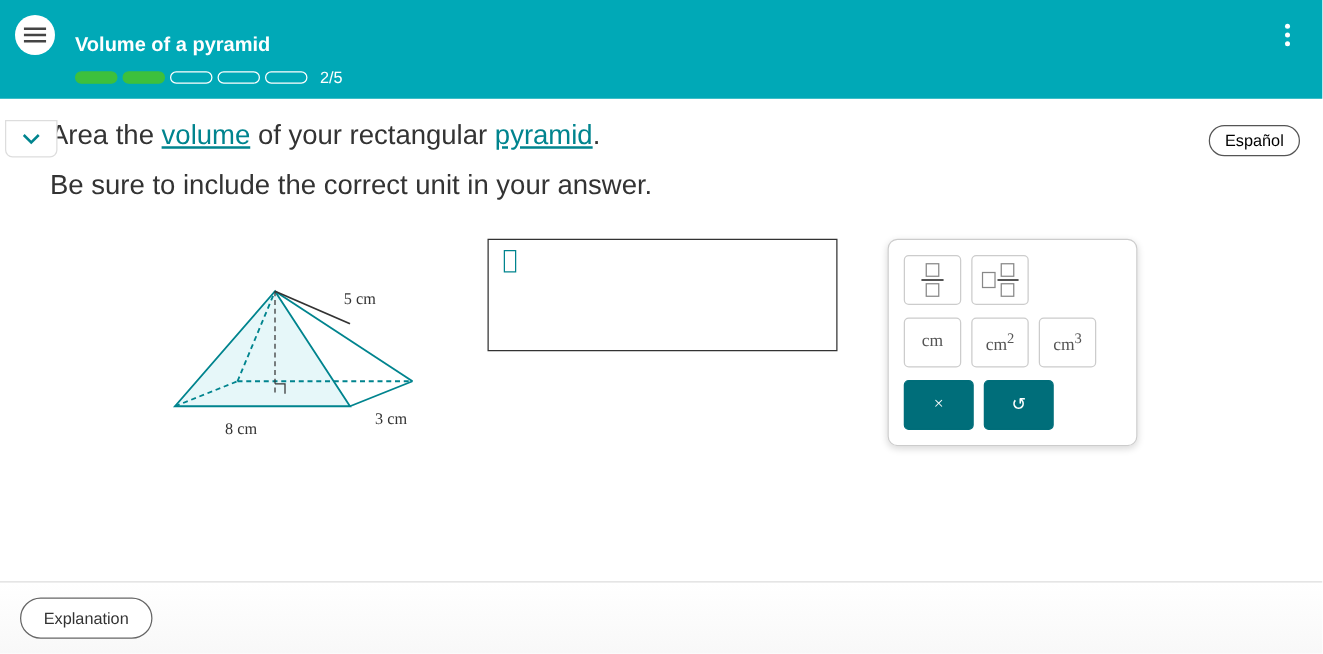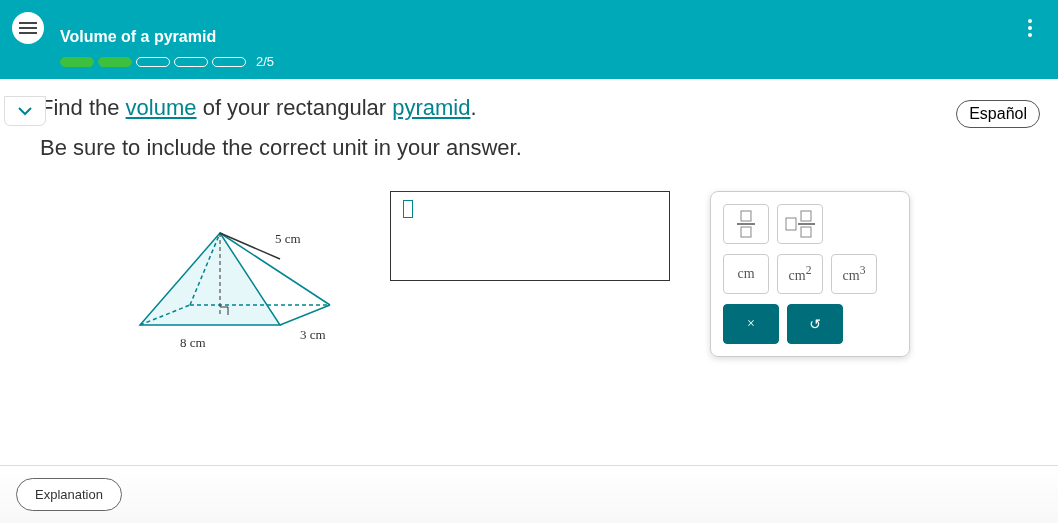--- a/index.html
+++ b/index.html
@@ -13,21 +13,21 @@
     .title { color: #fff; font-size: 16px; font-weight: bold; margin-top: 18px; }
     .progress-row { display: flex; align-items: center; gap: 4px; margin-top: 8px; }
     .seg { width: 34px; height: 10px; border-radius: 5px; background: #fff; border:1px solid #fff;}
     .seg.filled { background: #3dc03d; border-color:#3dc03d;}
     .seg.empty { background: #00a9b7; border:1px solid #fff;}
     .progress-text { color: #fff; font-size: 13px; margin-left: 6px; }
     .more-icon { position: absolute; right: 14px; top: 14px; width: 28px; height: 28px; display:flex; align-items:center; justify-content:center; cursor:pointer;}
     .more-icon .dot { width:4px; height:4px; background:#fff; border-radius:50%; margin:1.5px 0;}
     .more-wrap{display:flex;flex-direction:column;align-items:center;}
     
-    .esp-btn { position: absolute; right: 18px; top: 100px; border:1px solid #555; border-radius: 14px; padding: 4px 12px; font-size: 16px; background:#fff; cursor:pointer;}
+    .esp-btn { position: absolute; right: 18px; top: 100px; border:1px solid #555; border-radius: 14px; padding: 4px 12px; font-size: 13px; background:#fff; cursor:pointer;}
     .collapse { position:absolute; left:4px; top:96px; width:42px; height:30px; background:#fff; border:1px solid #ddd; border-bottom-left-radius:6px; border-bottom-right-radius:6px; display:flex; align-items:center; justify-content:center; cursor:pointer;}
     .collapse svg{width:16px;height:16px;}
     
     .content { padding: 16px 40px 0 40px; }
     .q1 { font-size: 22px; color:#333; }
     .q1 .link { color: #00848e; text-decoration: underline; }
     .q2 { font-size: 22px; color:#333; margin-top: 14px; }
     
     .work-row { display:flex; margin-top: 30px; gap:40px; align-items:flex-start;}
     
@@ -79,21 +79,21 @@
 <div class="collapse">
   <svg viewBox="0 0 16 16">
       <polyline points="2,5 8,11 14,5" fill="none" stroke="#00848e" stroke-width="2"></polyline>
     </svg>
 </div>
 
 <button class="esp-btn">Español</button>
 
 <div class="content">
   <p class="q1">
-    <span>Find the </span><a href="#" class="link">volume</a><span> of your rectangular </span><a href="#" class="link">pyramid</a><span>.</span>
+    <span>Area the </span><a href="#" class="link">volume</a><span> of your rectangular </span><a href="#" class="link">pyramid</a><span>.</span>
   </p>
   <p class="q2">Be sure to include the correct unit in your answer.</p>
 
   <div class="work-row">
     <div class="pyramid-wrap">
       <svg viewBox="0 0 230 140" width="230" height="140">
         <polygon points="20,110 160,110 100,18" fill="#e6f7f9" stroke="#00848e" stroke-width="1.5"></polygon>
         <line x1="20" y1="110" x2="70" y2="90" stroke="#00848e" stroke-width="1.5" stroke-dasharray="4,3"></line>
         <line x1="70" y1="90" x2="210" y2="90" stroke="#00848e" stroke-width="1.5" stroke-dasharray="4,3"></line>
         <line x1="210" y1="90" x2="160" y2="110" stroke="#00848e" stroke-width="1.5"></line>

